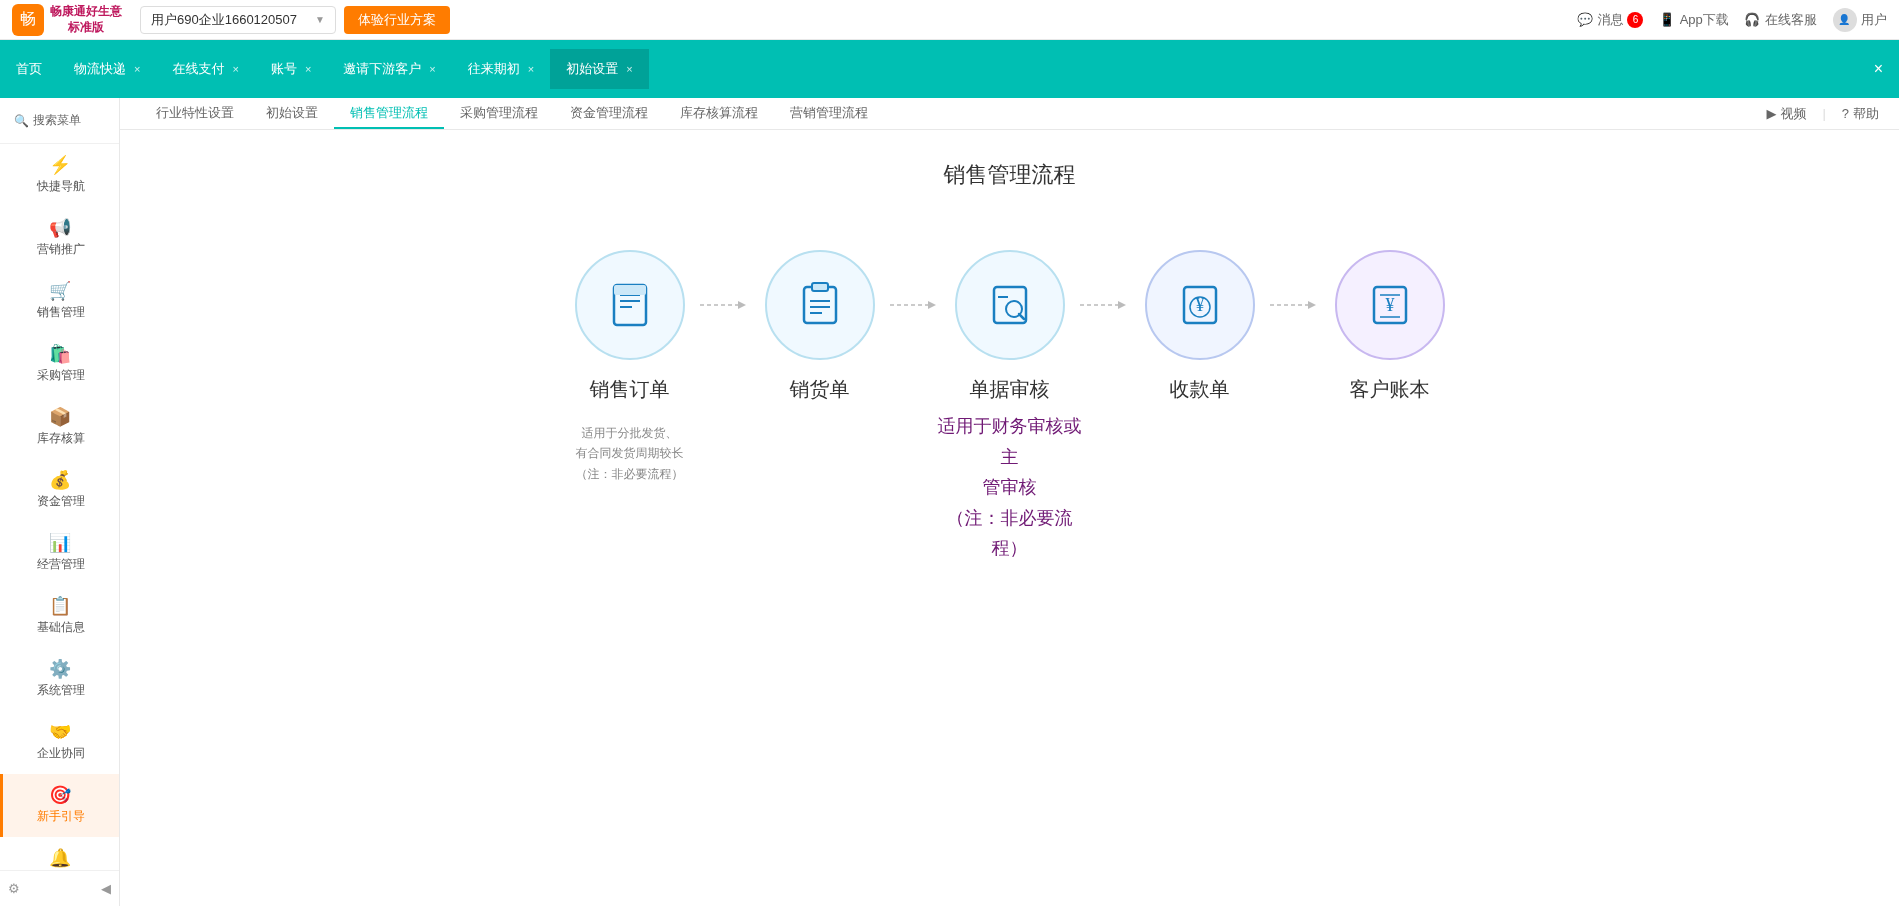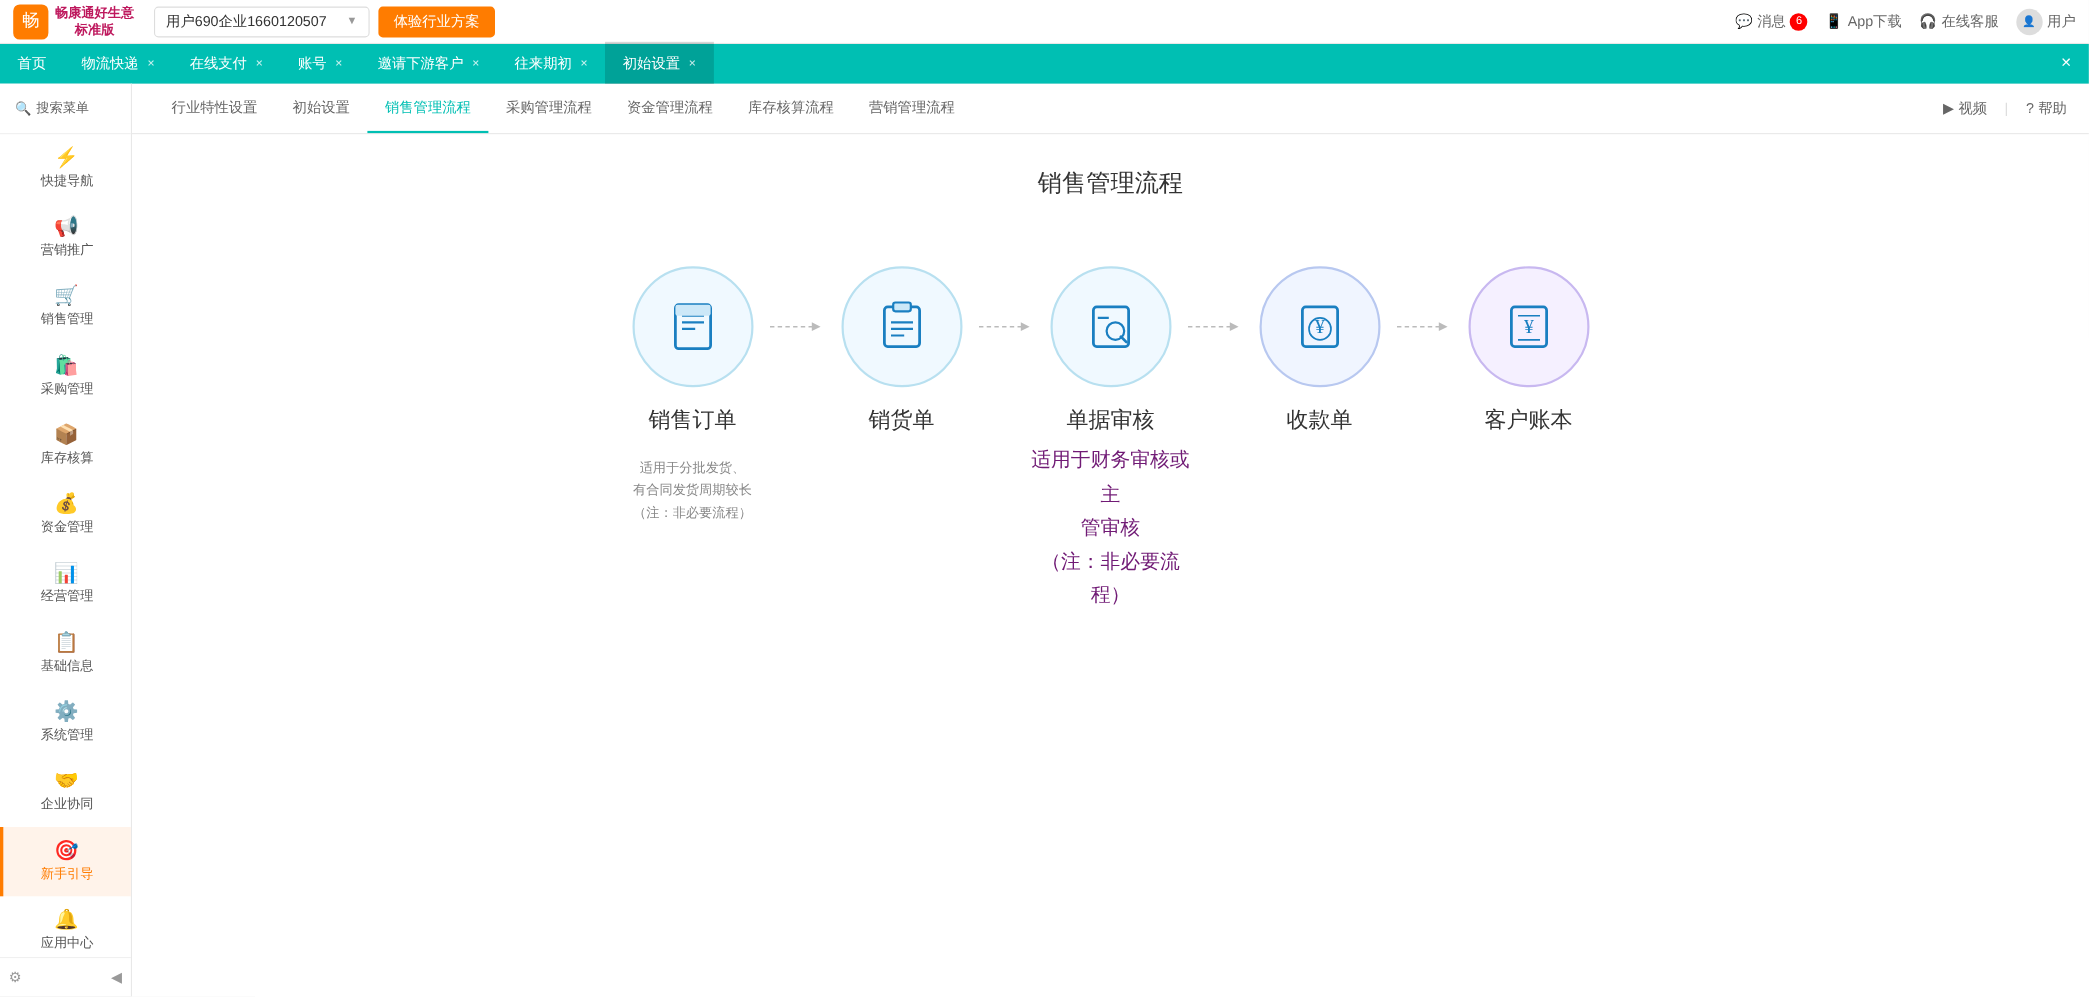--- a/index.html
+++ b/index.html
@@ -14,21 +14,21 @@
     .logo-text { font-size: 12px; color: #be185d; line-height: 1.3; font-weight: bold; text-align: center; }
     .user-selector { display: flex; align-items: center; background: #fff; border: 1px solid #ddd; border-radius: 4px; padding: 4px 10px; cursor: pointer; font-size: 13px; color: #333; gap: 18px; }
     .user-selector .chevron { color: #999; font-size: 10px; }
     .trial-btn { background: #ff7c00; color: white; border: none; border-radius: 4px; padding: 5px 14px; cursor: pointer; font-size: 13px; }
     .top-bar-right { display: flex; align-items: center; gap: 16px; font-size: 13px; color: #666; }
     .top-bar-right-item { display: flex; align-items: center; gap: 4px; cursor: pointer; }
     .badge { background: red; color: white; border-radius: 50%; width: 16px; height: 16px; font-size: 10px; display: flex; align-items: center; justify-content: center; }
     .avatar { width: 24px; height: 24px; background: #ddd; border-radius: 50%; display: flex; align-items: center; justify-content: center; font-size: 10px; }
 
     
-    .nav-bar { background: #00bfb3; height: 36px; display: flex; align-items: center; padding: 0 0 0 0; flex-shrink: 0; }
+    .nav-bar { background: #00bfb3; height: 58px; display: flex; align-items: center; padding: 0 0 0 0; flex-shrink: 0; }
     .nav-item { color: white; padding: 0 16px; height: 40px; display: flex; align-items: center; gap: 4px; cursor: pointer; font-size: 13px; white-space: nowrap; }
     .nav-item.active { background: rgba(0,0,0,0.15); }
     .nav-item .close-x { margin-left: 4px; font-size: 11px; opacity: 0.8; }
     .nav-close-all { margin-left: auto; color: white; padding: 0 16px; cursor: pointer; font-size: 16px; }
 
     
     .main-area { display: flex; flex: 1; overflow: hidden; }
 
     
     .sidebar { width: 120px; background: #fff; border-right: 1px solid #e8e8e8; display: flex; flex-direction: column; flex-shrink: 0; }
@@ -37,21 +37,21 @@
     .sidebar-nav { flex: 1; overflow-y: auto; }
     .sidebar-item { display: flex; flex-direction: column; align-items: center; padding: 12px 8px; cursor: pointer; gap: 4px; color: #555; font-size: 12px; border-left: 3px solid transparent; }
     .sidebar-item.active { background: #fff3ea; color: #ff7c00; border-left: 3px solid #ff7c00; }
     .sidebar-icon { font-size: 18px; line-height: 1; }
     .sidebar-bottom { padding: 10px 8px; border-top: 1px solid #f0f0f0; display: flex; justify-content: space-between; }
 
     
     .content { flex: 1; background: #fff; display: flex; flex-direction: column; overflow: hidden; }
 
     
-    .sub-tabs { display: flex; align-items: center; border-bottom: 1px solid #e8e8e8; padding: 0 20px; background: #fff; flex-shrink: 0; height: 46px; justify-content: space-between; }
+    .sub-tabs { display: flex; align-items: center; border-bottom: 1px solid #e8e8e8; padding: 0 20px; background: #fff; flex-shrink: 0; height: 32px; justify-content: space-between; }
     .sub-tabs-left { display: flex; align-items: center; height: 100%; }
     .sub-tab { padding: 0 16px; height: 100%; display: flex; align-items: center; cursor: pointer; font-size: 13px; color: #666; border-bottom: 2px solid transparent; white-space: nowrap; }
     .sub-tab.active { color: #00bfb3; border-bottom: 2px solid #00bfb3; }
     .sub-tabs-right { display: flex; align-items: center; gap: 16px; font-size: 13px; color: #666; }
     .sub-tabs-right-item { display: flex; align-items: center; gap: 4px; cursor: pointer; color: #666; }
 
     
     .flow-content { flex: 1; padding: 30px 40px; overflow-y: auto; }
     .flow-title { text-align: center; font-size: 22px; color: #333; margin-bottom: 60px; font-weight: normal; }
 

